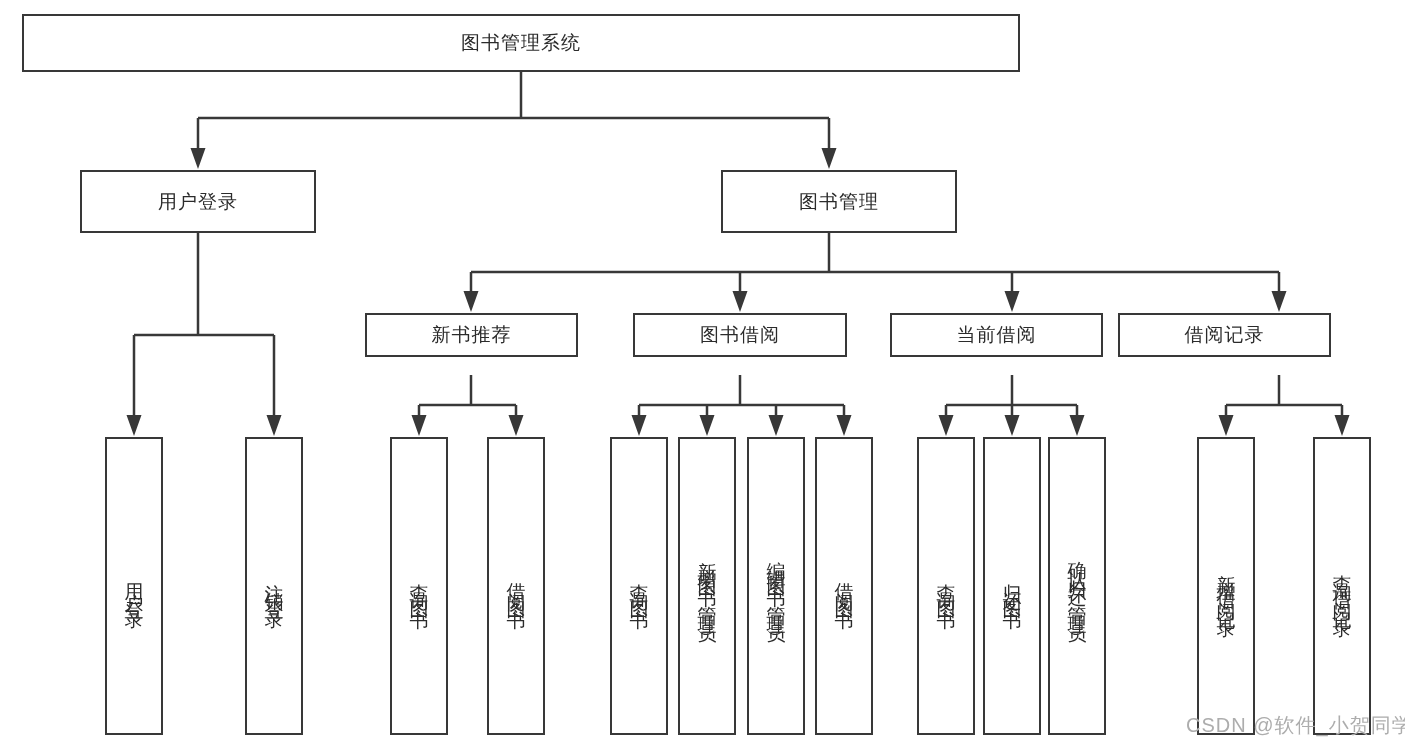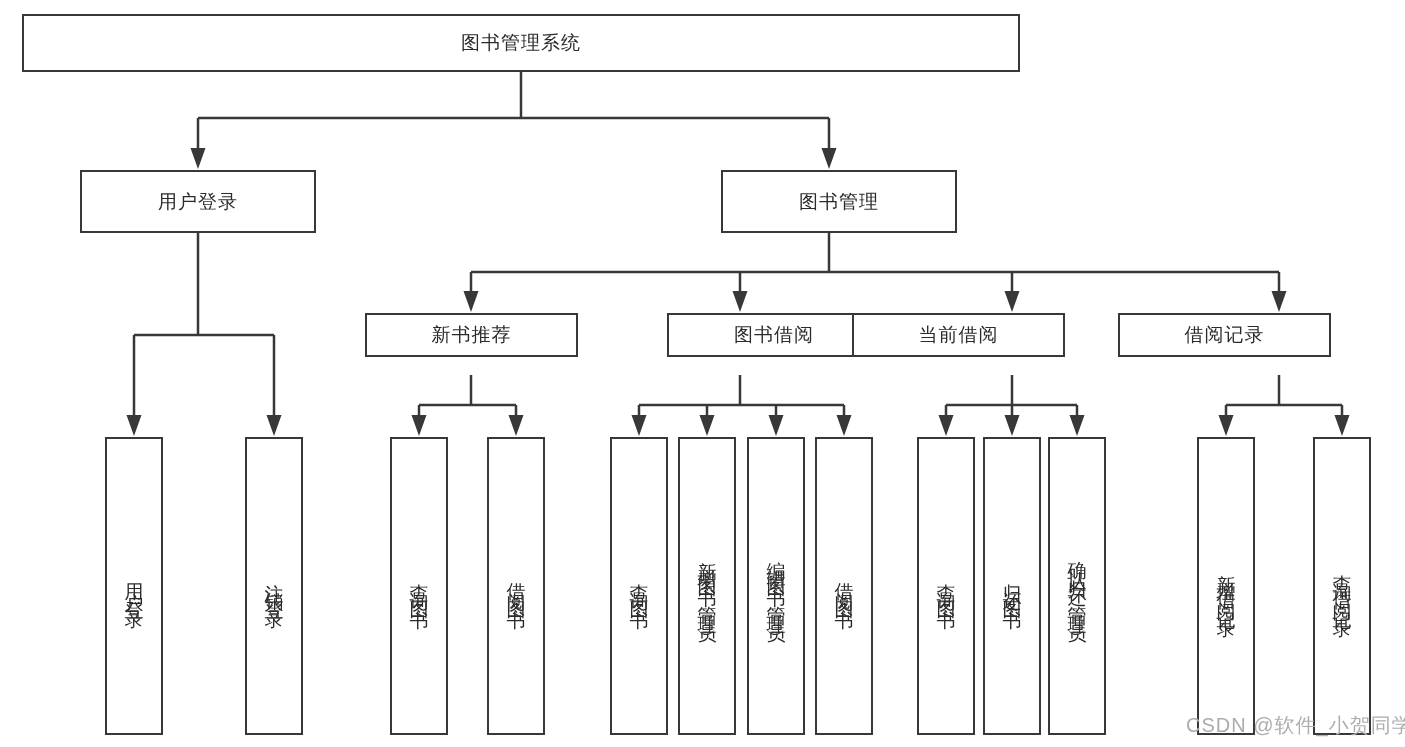--- a/index.html
+++ b/index.html
@@ -87,24 +87,24 @@
   <div class="node lvl2" style="left:80px;">
     <span>用户登录</span>
   </div>
   <div class="node lvl2" style="left:711px;margin-left:10px;">
     <span>图书管理</span>
   </div>
 
   <div class="node lvl3" style="left:365px;">
     <span>新书推荐</span>
   </div>
-  <div class="node lvl3" style="left:667px;width:214px;">
+  <div class="node lvl3" style="left:633px;width:214px;">
     <span>图书借阅</span>
   </div>
-  <div class="node lvl3" style="left:852px;">
+  <div class="node lvl3" style="left:890px;">
     <span>当前借阅</span>
   </div>
   <div class="node lvl3" style="left:1118px;">
     <span>借阅记录</span>
   </div>
 
   <div class="node leaf" style="left:105px;">
     <span>用户登录</span>
   </div>
   <div class="node leaf" style="left:245px;">

